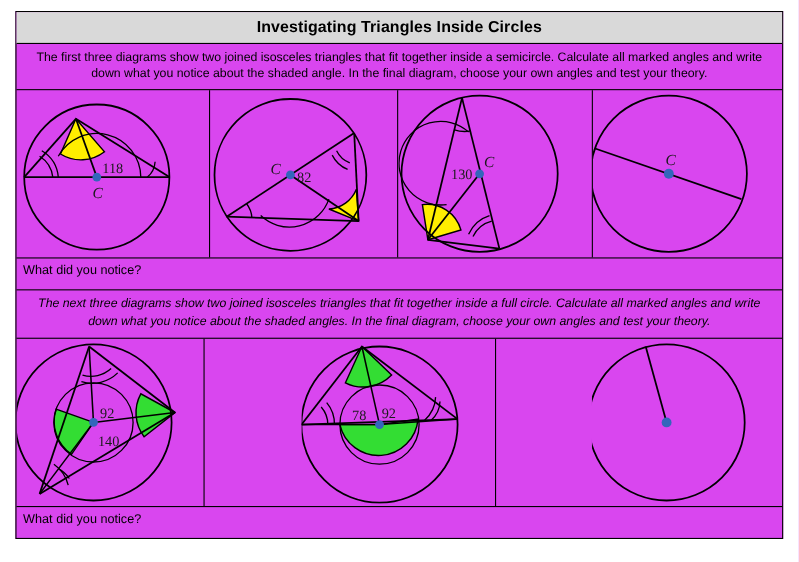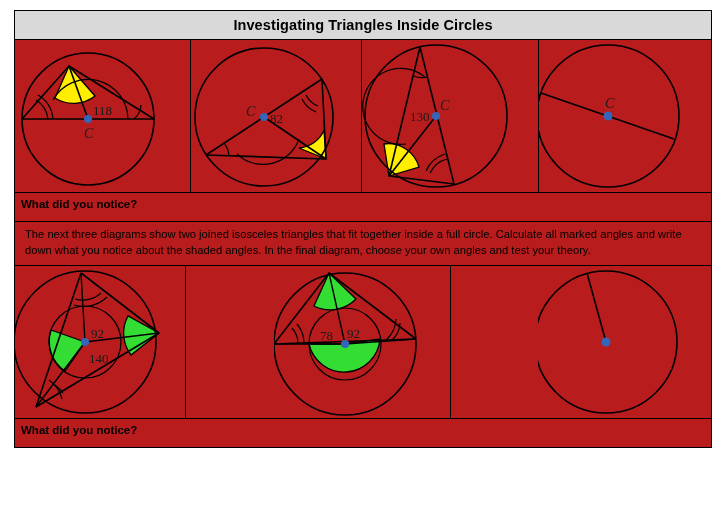--- a/index.html
+++ b/index.html
@@ -5,21 +5,21 @@
   html,body{margin:0;padding:0;background:#ffffff;}
   body{
     width:726px;height:511px;overflow:hidden;
     font-family:"Liberation Sans", sans-serif;
     color:#000000;
   }
   .sheet{
     position:absolute;left:14px;top:10px;width:698px;
     border:1.5px solid #000;
     box-sizing:border-box;
-    background:#b91c1c;
+    background:#d946ef;
   }
   .title-row{
     background:#d9d9d9;
     border-bottom:1.5px solid #000;
     text-align:center;
     font-weight:bold;
     font-size:14.5px;
     padding:6px 4px 6px 4px;
     letter-spacing:.1px;
   }
@@ -41,33 +41,34 @@
     border-right:1.5px solid #000;
     position:relative;
     overflow:hidden;
   }
   .diagram-cell:last-child{border-right:none;}
   .w1{width:175px;}
   .w2{width:170px;}
   .w3{width:176px;}
   .w4{width:173px;}
   .notice-row{
-    font-weight:bold;
+    font-weight:normal;
     font-size:11.5px;
     padding:5px 6px 6px 6px;
     border-bottom:1.5px solid #000;
     min-height:17px;
   }
   .notice-row.last{border-bottom:none;}
   .instr-row2{
     border-bottom:1.5px solid #000;
-    text-align:left;
+    text-align:center;
     font-size:11.2px;
     line-height:1.42;
     padding:5px 10px 6px 10px;
+    font-style:italic;
   }
   svg{display:block;}
   .ang-label{
     font-family:"Liberation Serif", serif;
     font-size:13px;
     fill:#1a1a1a;
   }
   .c-label{
     font-family:"Liberation Serif", serif;
     font-style:italic;
@@ -75,20 +76,21 @@
     fill:#1a1a1a;
   }
 </style>
 </head>
 <body>
 
 <div class="sheet">
 
   <div class="title-row">Investigating Triangles Inside Circles</div>
 
+  <div class="instr-row">The first three diagrams show two joined isosceles triangles that fit together inside a semicircle. Calculate all marked angles and write down what you notice about the shaded angle. In the final diagram, choose your own angles and test your theory.</div>
 
   <div class="diagram-row">
 
     <div class="diagram-cell w1">
       <svg width="175" height="150" viewBox="0 0 175 150">
 
         <path d="M 54 26 L 40 58 A 35 35 0 0 0 80 56 Z" fill="#ffee00" stroke="#000" stroke-width="1.3"></path>
 
         <circle cx="73" cy="79" r="66" fill="none" stroke="#000" stroke-width="1.6"></circle>
 

